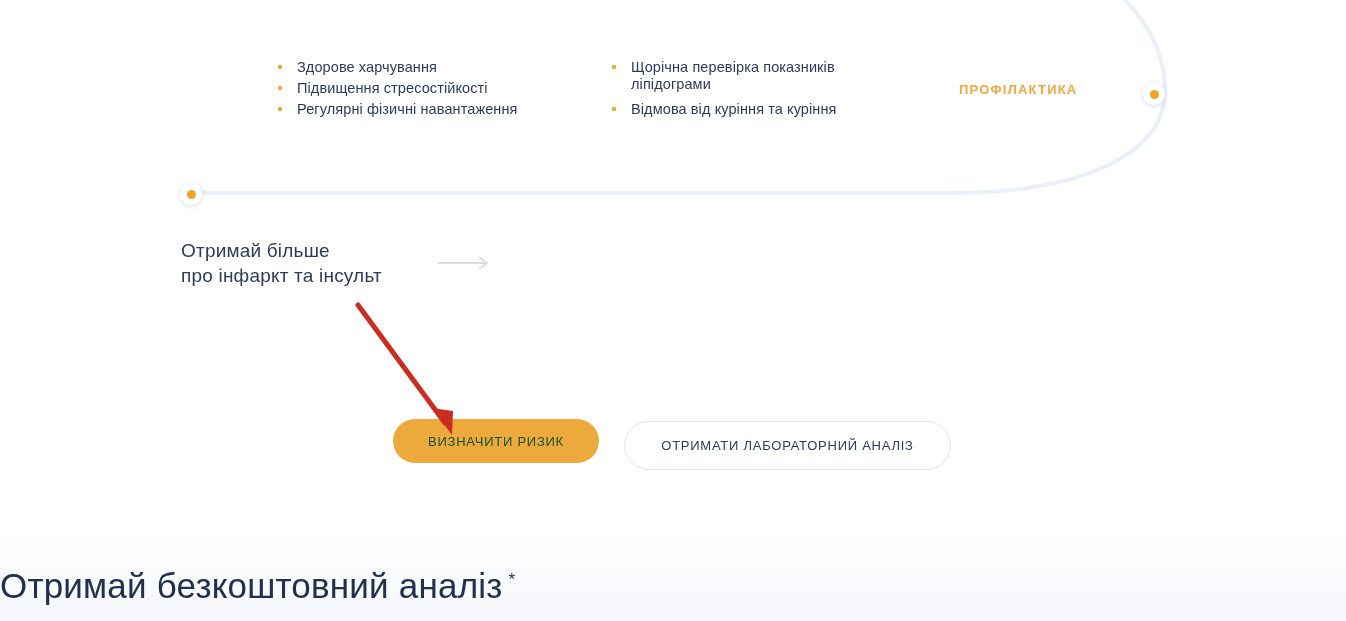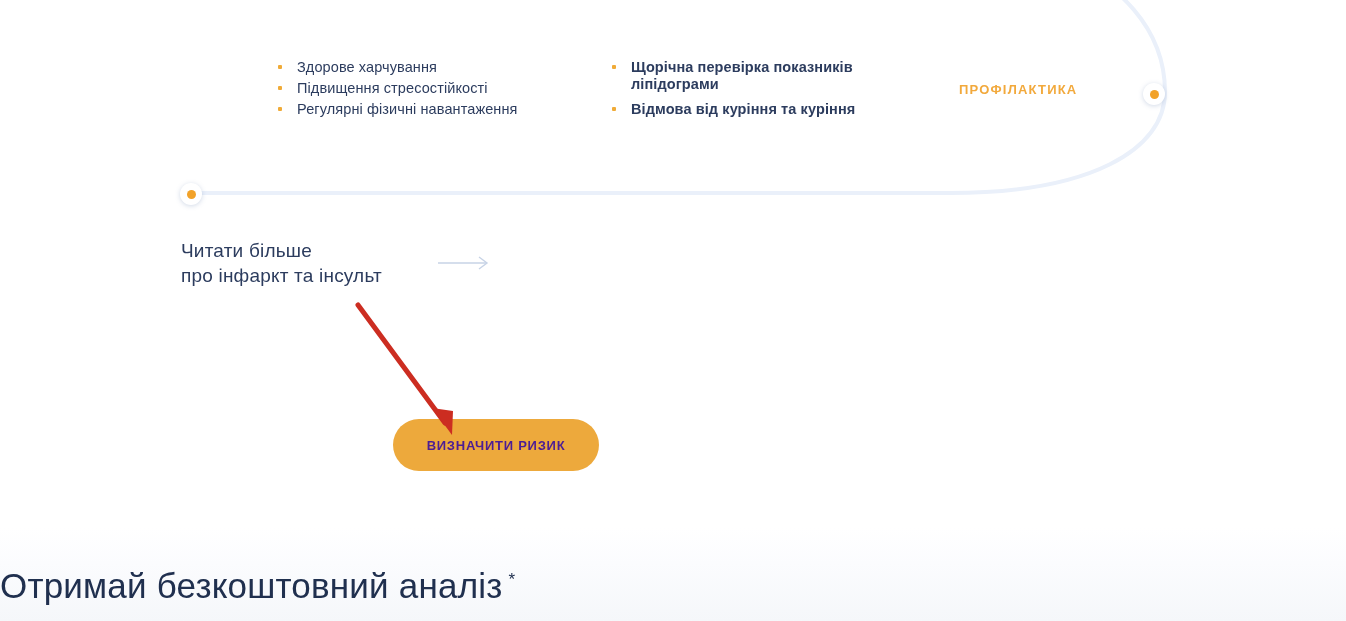--- a/index.html
+++ b/index.html
@@ -45,21 +45,21 @@
 
   .bullet-item {
     position: relative;
     padding-left: 22px;
     color: #2c3c5e;
     font-size: 14.5px;
     line-height: 17px;
     margin-bottom: 4px;
     letter-spacing: 0.1px;
   }
-  .bullets.col2 .bullet-item { margin-bottom: 8px; font-weight: bold; }
+  .bullets.col2 .bullet-item { margin-bottom: 8px; }
 
   .bullet-dot {
     position: absolute;
     left: 3px;
     top: 6px;
     width: 4px;
     height: 4px;
     background: #f0ab38;
     border-radius: 1px;
   }
@@ -127,25 +127,24 @@
     font-size: 13px;
     letter-spacing: 0.75px;
     box-sizing: border-box;
     cursor: pointer;
     user-select: none;
   }
   .btn-primary {
     left: 393px;
     top: 419px;
     width: 206px;
-    height: 52px;
+    height: 44px;
     background: #eda93c;
-    color: #4c1d95;
+    color: #14532d;
     border: none;
-    font-weight: bold;
   }
   .btn-secondary {
     left: 624px;
     top: 421px;
     width: 327px;
     height: 49px;
     background: #ffffff;
     color: #2c3c5e;
     border: 1px solid #dfe4ef;
   }
@@ -220,29 +219,30 @@
       <span>Відмова від куріння та куріння</span>
     </li>
   </ul>
 
   <div class="section-label">ПРОФІЛАКТИКА</div>
 
   <div class="node-dot right"></div>
   <div class="node-dot left"></div>
 
   <div class="read-more">
-    <div>Читати більше</div>
+    <div>Отримай більше</div>
     <div>про інфаркт та інсульт</div>
   </div>
   <svg class="read-more-arrow" viewBox="0 0 56 22" xmlns="http://www.w3.org/2000/svg">
     <path d="M2 11 H 50" stroke="#c7d3e6" stroke-width="1.4" fill="none"></path>
     <path d="M43 5 L 51 11 L 43 17" stroke="#c7d3e6" stroke-width="1.4" fill="none"></path>
   </svg>
 
   <div class="btn btn-primary">ВИЗНАЧИТИ РИЗИК</div>
+  <div class="btn btn-secondary">ОТРИМАТИ ЛАБОРАТОРНИЙ АНАЛІЗ</div>
 
   <svg class="annotation-arrow" viewBox="0 0 140 155" xmlns="http://www.w3.org/2000/svg">
     <path d="M18 15 L 105 133" stroke="#cc2d21" stroke-width="5" stroke-linecap="round" fill="none"></path>
     <path d="M112 145 L 92 118 L 113 121 Z" fill="#cc2d21"></path>
   </svg>
 
   <div class="bottom-band"></div>
   <div class="bottom-heading">
     <span>Отримай безкоштовний аналіз</span><span class="asterisk">*</span>
   </div>

